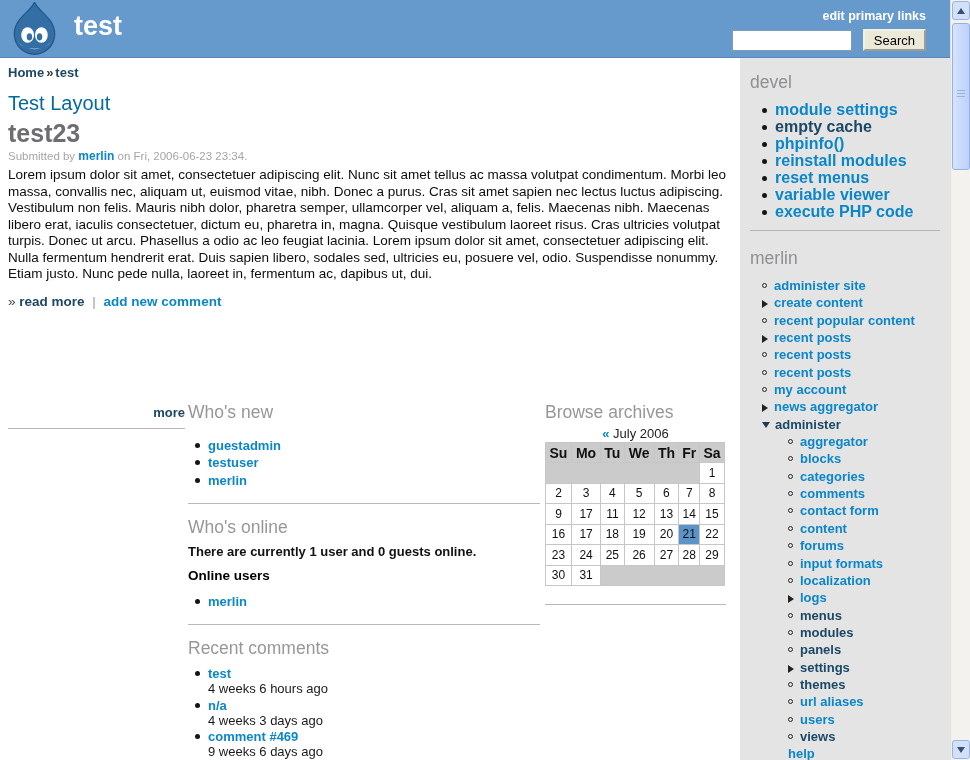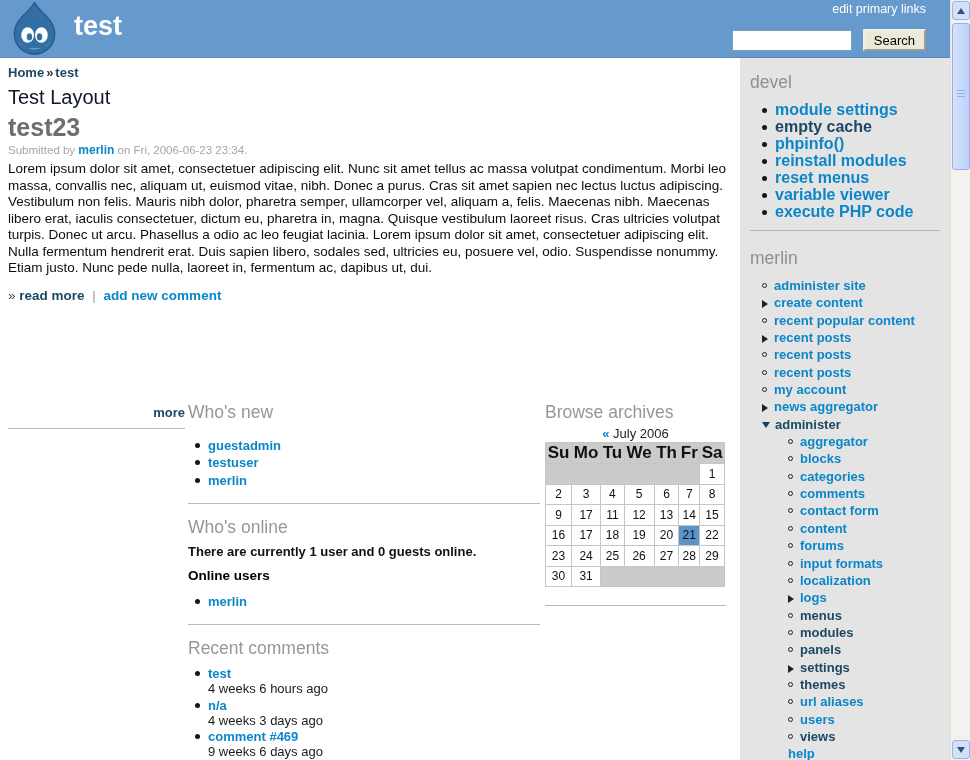--- a/index.html
+++ b/index.html
@@ -6,21 +6,21 @@
   html,body { width:970px; height:760px; }
   body { position:relative; overflow:hidden; background:#fff;
          font-family:"Liberation Sans", sans-serif; color:#111; }
   a { text-decoration:none; cursor:pointer; }
 
   
   #header { position:absolute; left:0; top:0; width:950px; height:58px;
             background:#6699cc; border-bottom:1px solid #5a87b8; }
   #logo { position:absolute; left:7px; top:2px; width:55px; height:55px; }
   #sitename { position:absolute; left:74px; top:11px; font-size:27px; font-weight:bold; color:#fff; }
-  #editlinks { position:absolute; right:24px; top:2px; font-size:12.5px; font-weight:normal; color:#fff; }
+  #editlinks { position:absolute; right:24px; top:9px; font-size:12.5px; font-weight:bold; color:#fff; }
   #searchform { position:absolute; right:24px; top:29px; }
   #searchform input[type=text] { width:120px; height:21px; border:1px solid #7f9db9; background:#fff;
             font-size:12px; padding:2px 3px; vertical-align:middle; }
   #searchform button { margin-left:6px; height:22px; padding:1px 9px; font-size:13px; color:#000;
             background:#ece9d8; border:2px outset #f2efe4; vertical-align:middle;
             font-family:"Liberation Sans", sans-serif; }
 
   
   #vscroll { position:absolute; left:950px; top:0; width:20px; height:760px; background:#f3f2ee;
              border-left:1px solid #e2e1dc; }
@@ -37,21 +37,21 @@
               background:repeating-linear-gradient(#94b0e8 0 1px, transparent 1px 3px); }
 
   
   .lnk { color:#0b86c8; font-weight:bold; }
   .lv  { color:#1c4866; }
 
   
   #main { position:absolute; left:0; top:58px; width:740px; padding:8px 4px 0 8px; }
   #breadcrumb { font-size:13px; font-weight:bold; color:#333; line-height:14px; }
   #breadcrumb .sep { color:#333; font-weight:bold; padding:0 2px; }
-  #pagetitle { margin-top:6px; font-size:20px; font-weight:normal; color:#0f172a; line-height:22px; }
+  #pagetitle { margin-top:12px; font-size:20px; font-weight:normal; color:#0369a1; line-height:22px; }
   #nodetitle { margin-top:5px; font-size:25px; font-weight:bold; color:#6e6e70; line-height:28px; }
   #submitted { margin-top:2px; font-size:11.5px; color:#a3a5a7; line-height:14px; }
   #submitted a { font-size:12px; }
   #nodebody { margin-top:4px; width:730px; font-size:13.5px; line-height:16.5px; color:#0d0d0d; }
   #nodelinks { margin-top:11px; font-size:13.5px; }
   #nodelinks .marker { color:#444; }
   #nodelinks .pipe { color:#999; padding:0 4px; }
 
   
   .blocktitle { font-size:17.5px; font-weight:normal; color:#97979a; line-height:22px; }
@@ -86,21 +86,21 @@
   #col-mid .rc-title { margin-top:12px; }
   ul.rc { list-style:none; margin-top:5px; padding-left:7px; }
   ul.rc li { height:31.4px; }
   ul.rc .ago { font-size:13px; color:#1a1a1a; line-height:14px; padding-left:13px; }
   ul.rc a { line-height:15px; }
 
   
   .cal-caption { margin-top:3px; text-align:center; font-size:13px; line-height:16px; color:#222; }
   .cal-caption a { font-size:13px; }
   table.cal { width:180px; border-collapse:collapse; border:1px solid #9b9b9b; margin-top:0; }
-  table.cal th { background:#cbcbcb; border:1px solid #c6c6c6; height:20px; font-size:17px;
+  table.cal th { background:#cbcbcb; border:1px solid #c6c6c6; height:20px; font-size:14px;
                  font-weight:bold; color:#111; text-align:center; }
   table.cal td { background:#fff; border:1px solid #c6c6c6; height:20.5px; font-size:12px;
                  color:#111; text-align:center; }
   table.cal td.empty { background:#cbcbcb; }
   table.cal td.sel { background:#5a94c8; }
   #col-right hr.div { margin-top:18px; }
 
   
   #sidebar { position:absolute; left:740px; top:58px; width:210px; height:752px;
              background:#e4e4e4; padding:13px 8px 0 10px; overflow:hidden; }

